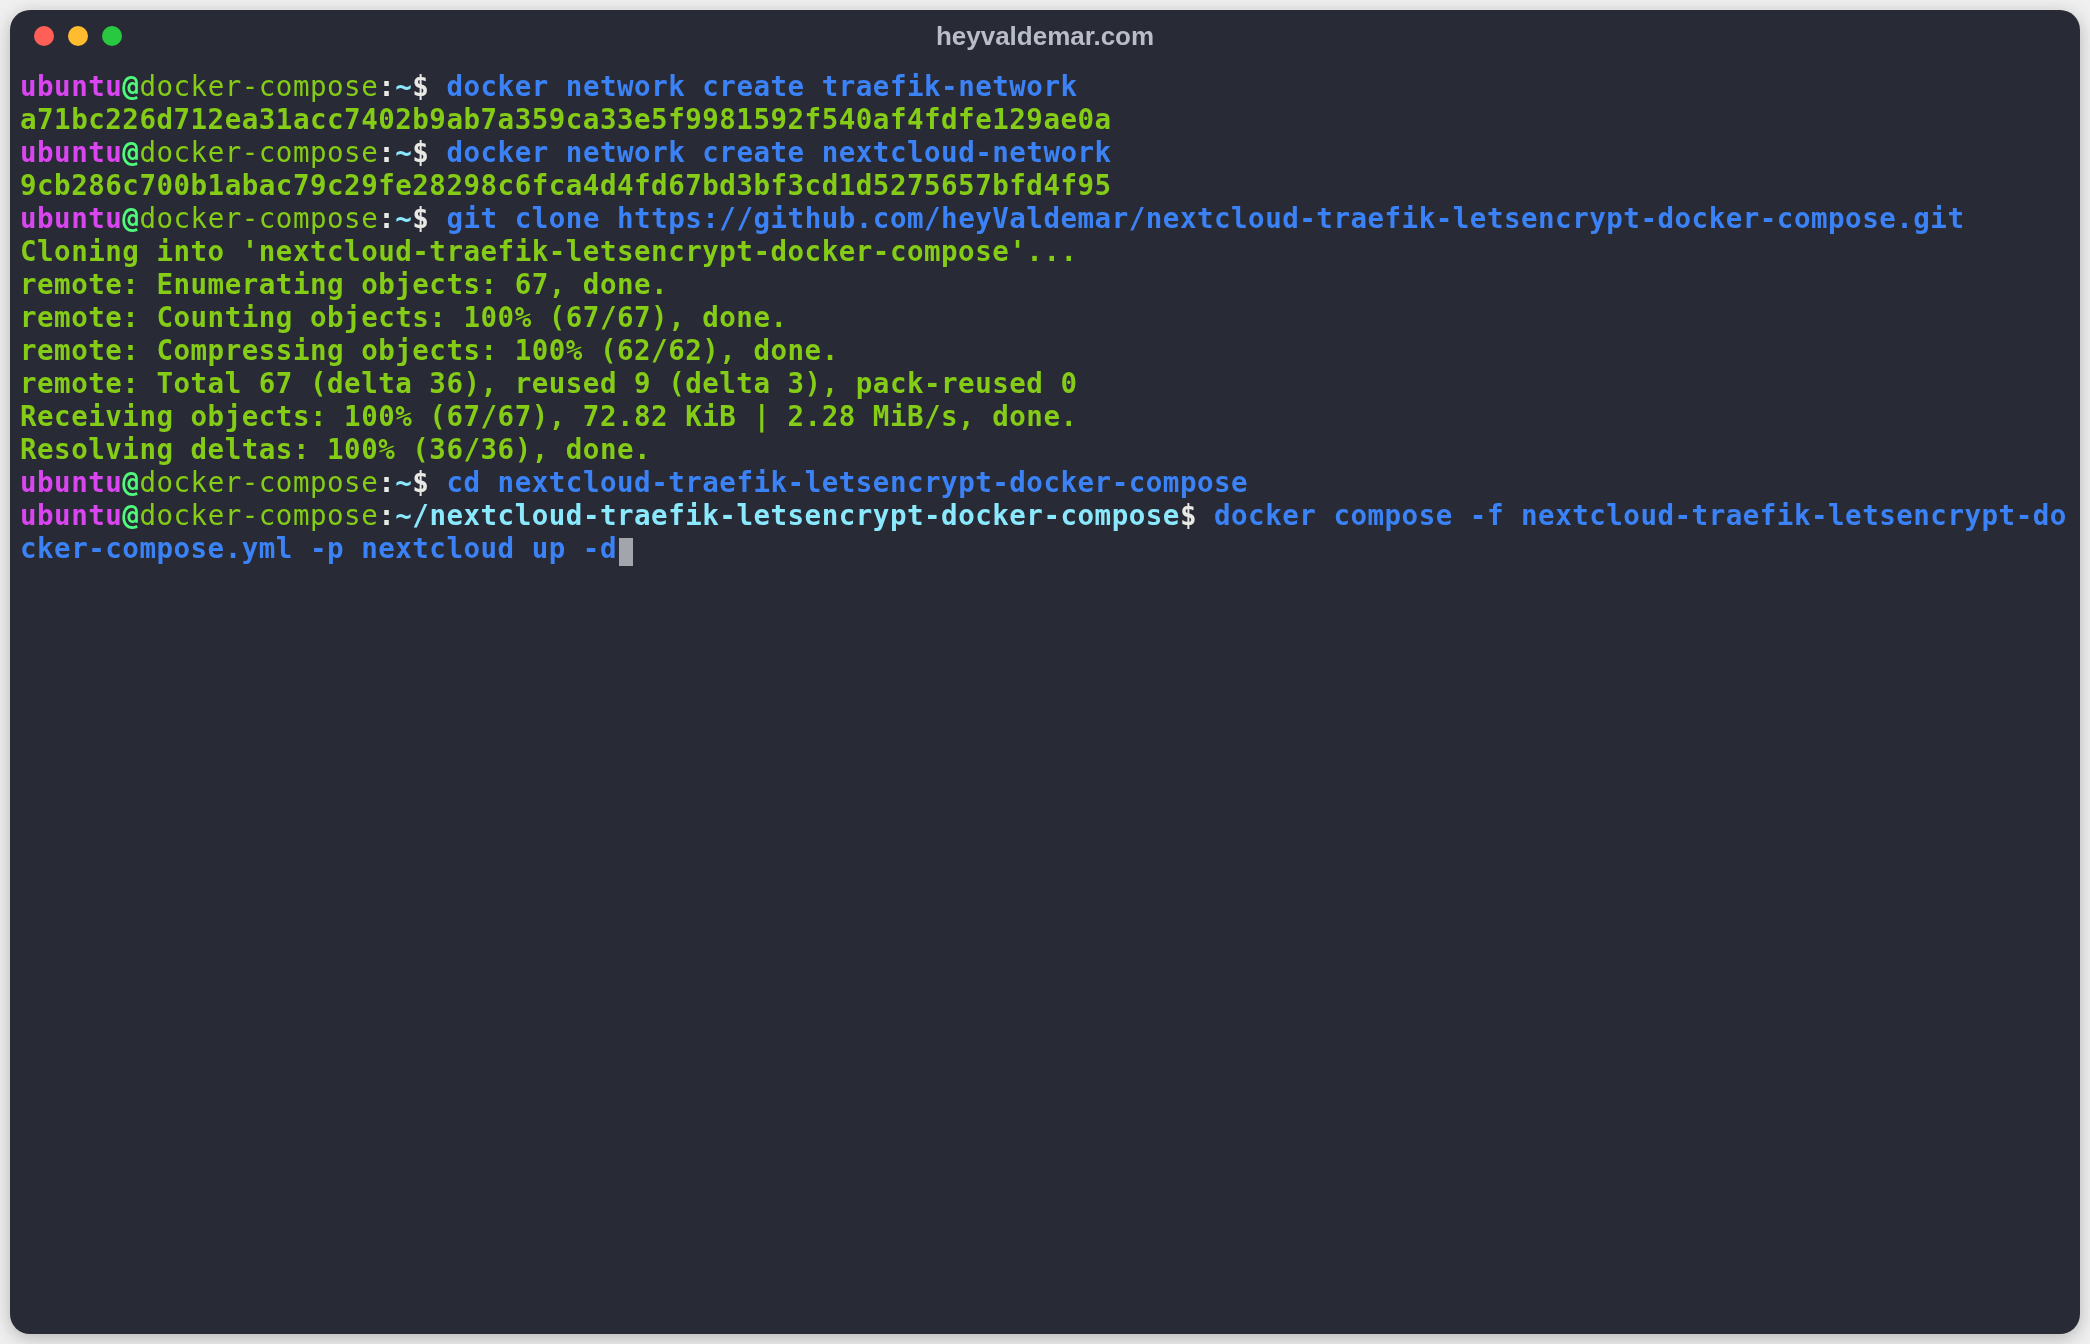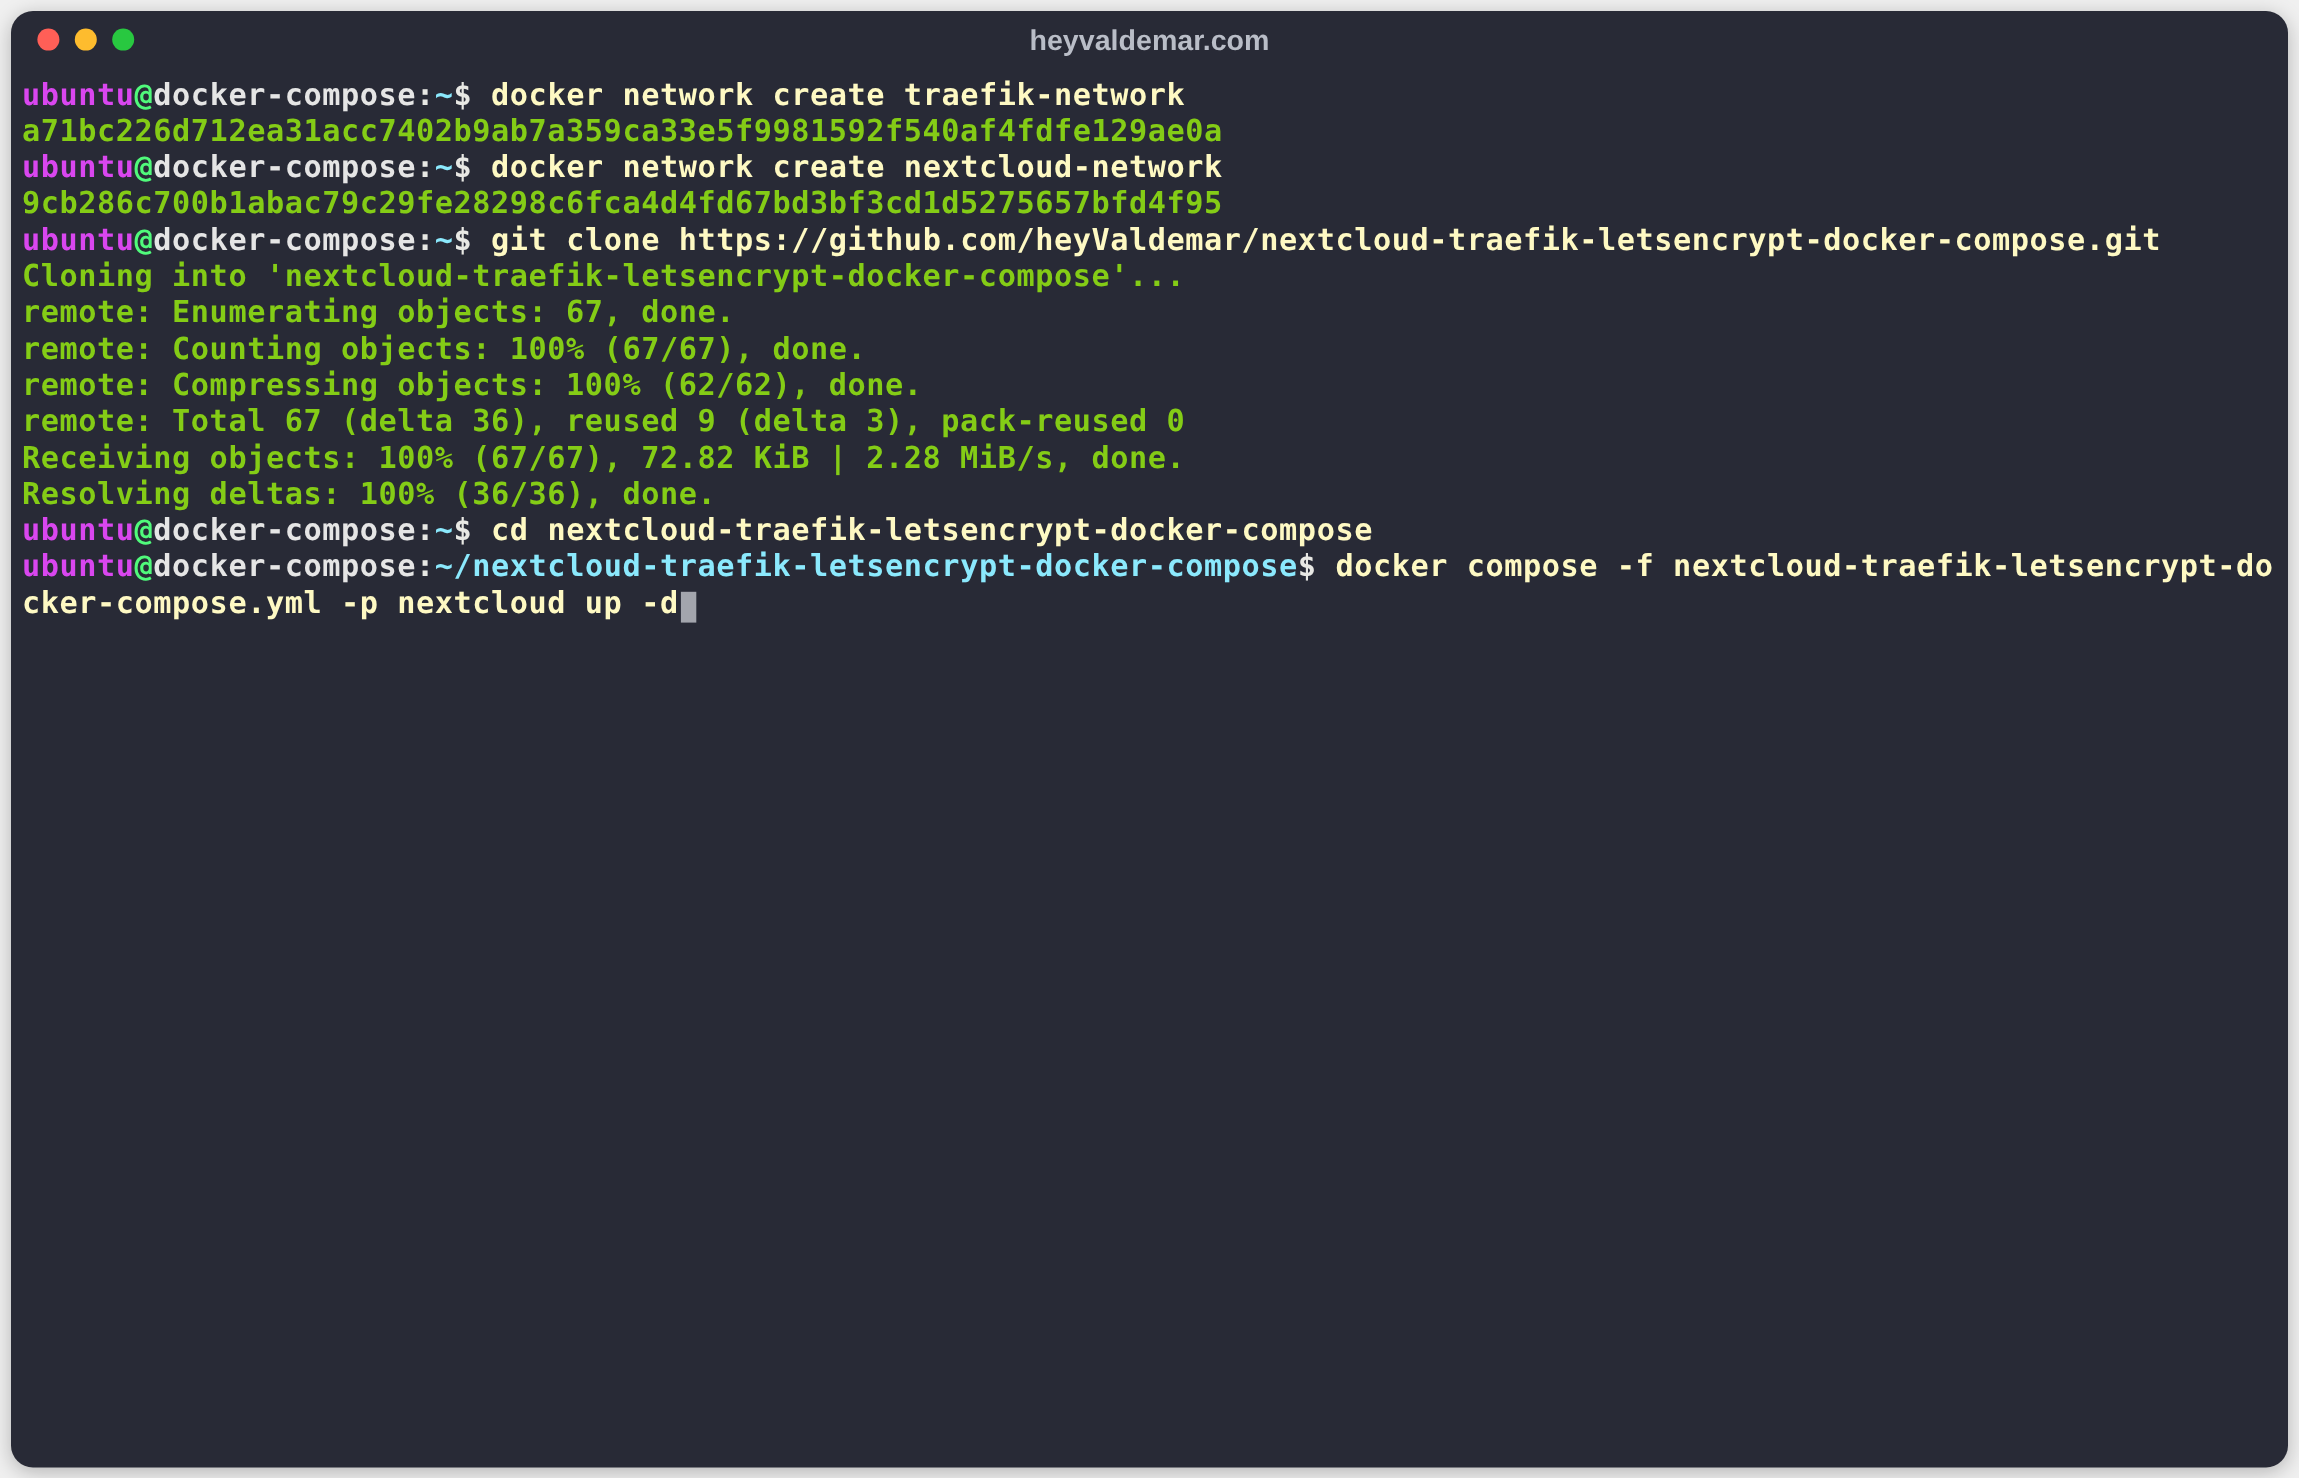--- a/index.html
+++ b/index.html
@@ -57,26 +57,26 @@
     color: #e8e8e4;
     font-size: 27.5px;
     line-height: 1.20;
     letter-spacing: 0.5px;
     white-space: pre-wrap;
     word-break: break-all;
     font-weight: 600;
   }
   .line { display: block; }
   .user { color: #d946ef; font-weight: 700; }
-  .host { color: #e5e5e5; font-weight: 700; }
+  .host { color: #84cc16; font-weight: 400; }
   .at   { color: #50fa7b; font-weight: 700; }
   .sep  { color: #e8e8e4; font-weight: 700; }
   .path { color: #8be9fd; font-weight: 700; }
   .dollar { color: #e8e8e4; font-weight: 700; }
-  .cmd  { color: #fef9c3; }
+  .cmd  { color: #3b82f6; }
   .out  { color: #84cc16; }
   .cursor {
     display: inline-block;
     width: 14px;
     height: 28px;
     background: #a3a5ad;
     vertical-align: text-bottom;
     margin-left: 2px;
     transform: translateY(2px);
   }

